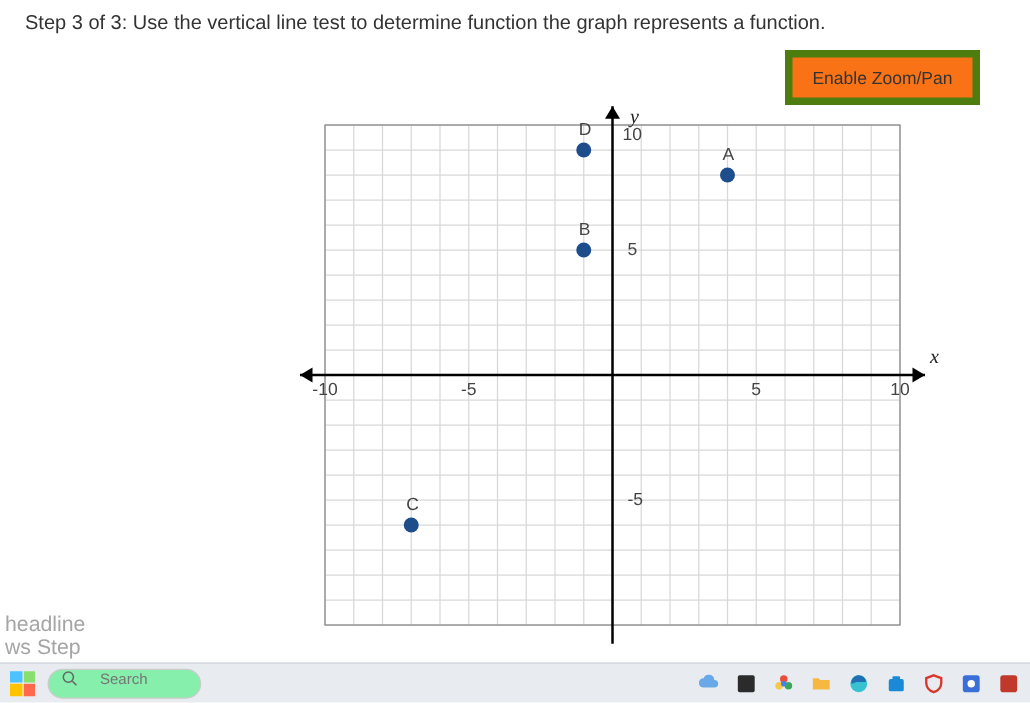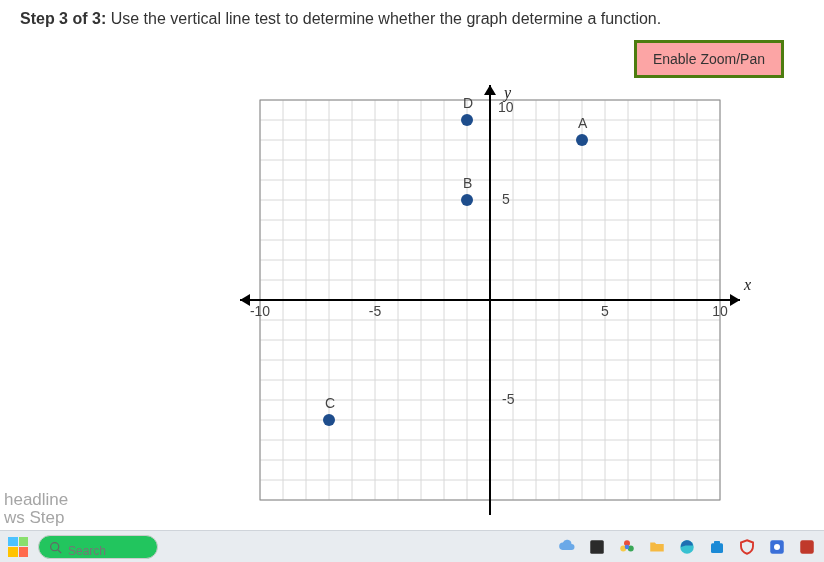--- a/index.html
+++ b/index.html
@@ -16,27 +16,27 @@
     width: 100%;
     height: 530px;
     position: relative;
     padding: 10px 20px;
   }
   .step-heading {
     font-size: 16px;
     color: #333;
     margin-bottom: 8px;
   }
-  .step-heading .step-label { font-weight: bold; }
+  .step-heading .step-label { font-weight: normal; }
   .zoom-btn {
     position: absolute;
     right: 40px;
     top: 40px;
-    border: 3px solid #4d7c0f;
-    background: #fca5a5;
+    border: 6px solid #4d7c0f;
+    background: #f97316;
     padding: 8px 16px;
     font-size: 14px;
     color: #333;
     cursor: pointer;
   }
   .chart-wrap {
     position: absolute;
     left: 220px;
     top: 80px;
     width: 540px;
@@ -76,47 +76,47 @@
     grid-template-columns: 1fr 1fr;
     grid-template-rows: 1fr 1fr;
     gap: 1px;
     cursor: pointer;
   }
   .start-btn span:nth-child(1){background:#4cc2ff;}
   .start-btn span:nth-child(2){background:#89df6d;}
   .start-btn span:nth-child(3){background:#ffc300;}
   .start-btn span:nth-child(4){background:#ff6a4d;}
   .search-box {
-    display: flex; align-items: flex-end;
-    background: #22c55e;
+    display: flex; align-items: flex-start;
+    background: #86efac;
     border: 1px solid #ccc;
     border-radius: 14px;
     height: 24px;
     padding: 0 10px;
-    gap: 6px;
+    gap: 18px;
     min-width: 120px;
   }
   .search-box svg { width: 13px; height: 13px; }
   .search-box input {
     border: none; outline: none;
     font-size: 12px;
     width: 70px;
     background: transparent;
   }
   .tb-icons { display: flex; gap: 12px; margin-left: auto; align-items: center; }
   .tb-icon { width: 18px; height: 18px; cursor: pointer; display:flex; align-items:center; justify-content:center; }
 </style>
 </head>
 <body>
 
 <div class="content-area">
 
   <div class="step-heading">
     <span class="step-label">Step 3 of 3:</span>
-    <span>Use the vertical line test to determine whether the graph determine a function.</span>
+    <span>Use the vertical line test to determine function the graph represents a function.</span>
   </div>
 
   <button class="zoom-btn">Enable Zoom/Pan</button>
 
   <div class="chart-wrap">
     <svg viewBox="0 0 540 440">
 
       <g>
 
         <line class="grid-line" x1="40" y1="20" x2="40" y2="420"></line>

